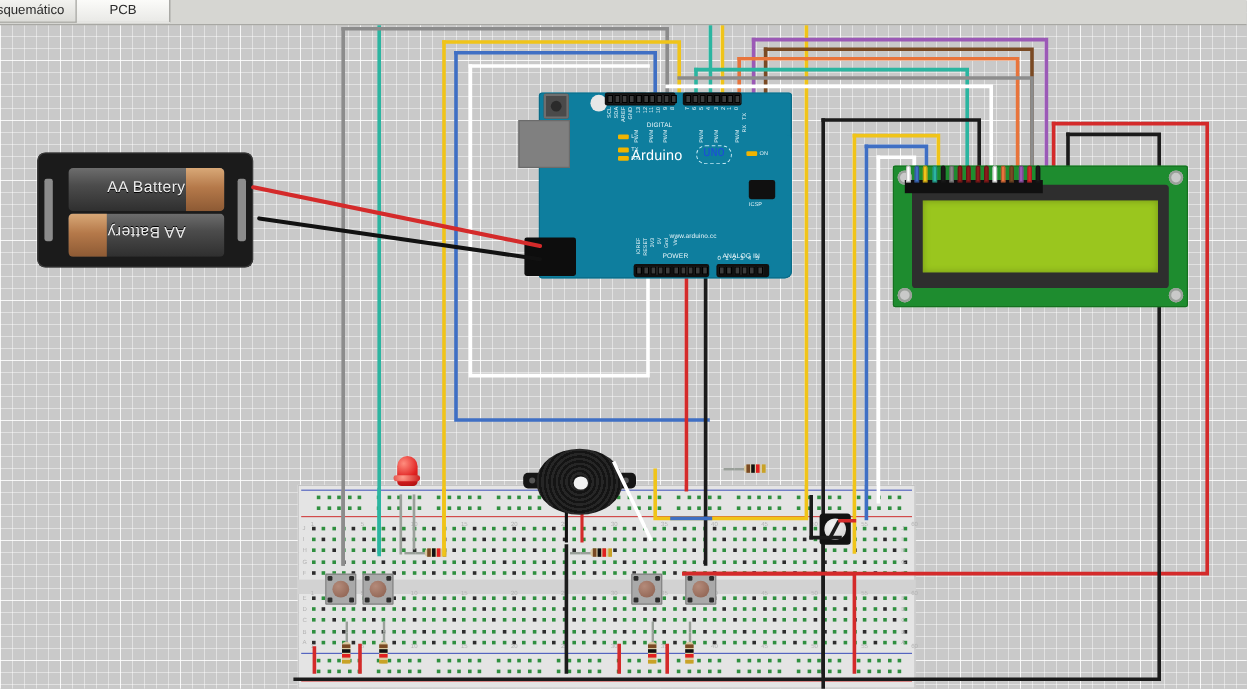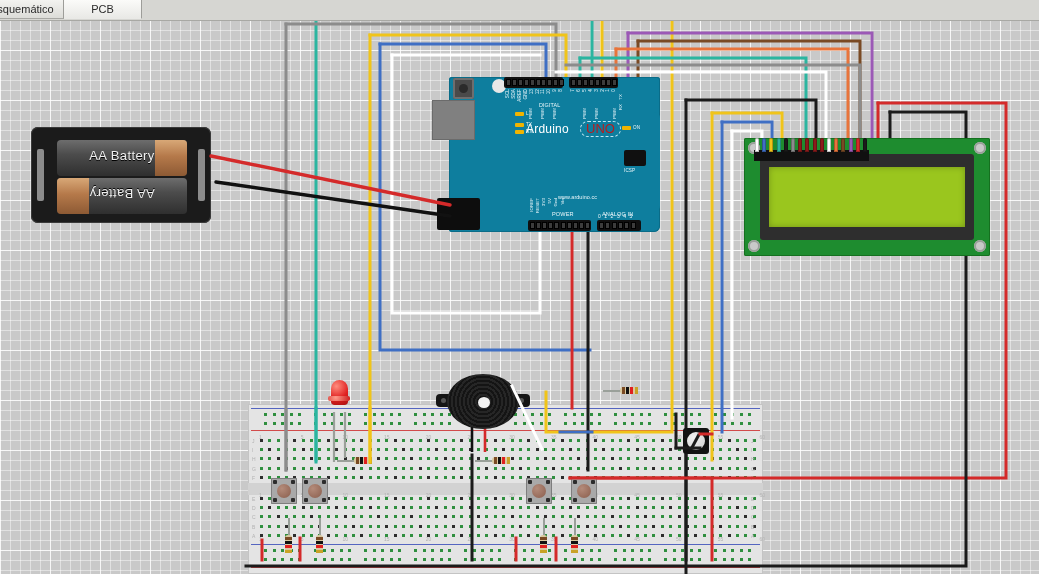--- a/index.html
+++ b/index.html
@@ -63,22 +63,22 @@
   .uno-board:after{content:"";position:absolute;right:-0px;top:35px;width:10px;height:100px;
      background:#0e7e9e;border-radius:0 6px 6px 0;}
   .hdr{position:absolute;background:#101010;border-radius:2px;height:11px;}
   .hdr .pin{position:absolute;top:2px;width:5px;height:7px;background:#3c3c3c;box-shadow:inset 0 0 0 1px #000;}
   .usb{position:absolute;left:0px;top:30px;width:43px;height:40px;background:#808080;
      box-shadow:inset 0 0 0 1px #6b6b6b;}
   .jack{position:absolute;left:5px;top:128px;width:43px;height:32px;background:#0d0d0d;border-radius:2px;}
   .uno-txt{position:absolute;color:#e9f6fa;font-size:4.6px;letter-spacing:.1px;white-space:nowrap;}
   .uno-vert{writing-mode:vertical-rl;transform:rotate(180deg);}
   .brand{position:absolute;color:#fff;font-size:12px;letter-spacing:.2px;}
-  .unobox{position:absolute;border:1px dashed #bfe6f2;border-radius:9px;color:#b91c1c;
-     font-size:13px;padding:0 5px;line-height:14px;}
+  .unobox{position:absolute;border:1px dashed #bfe6f2;border-radius:9px;color:#1d4ed8;
+     font-size:10px;padding:0 5px;line-height:14px;font-family:Liberation Mono, monospace;}
   .led-s{position:absolute;width:9px;height:4px;background:#f0b400;border-radius:1px;}
   .sw-btn{position:absolute;left:21px;top:8px;width:21px;height:21px;background:#4a4a4a;border-radius:2px;
      box-shadow:inset 0 0 0 2px #6e6e6e;}
   .sw-btn:after{content:"";position:absolute;left:6px;top:6px;width:9px;height:9px;background:#2b2b2b;border-radius:50%;}
   .ic-white{position:absolute;left:60px;top:9px;width:14px;height:14px;background:#e7e7e7;border-radius:50%;}
   .icsp{position:absolute;background:#101010;border-radius:2px;}
   
   #lcd{left:744px;top:138px;width:246px;height:118px;z-index:30;}
   .lcd-pcb{position:absolute;inset:0;background:#1e8c2f;border-radius:2px;box-shadow:inset 0 0 0 1px #15701f;}
   .lcd-bez{position:absolute;left:16px;top:16px;right:16px;bottom:16px;background:#2e2e2e;border-radius:3px;}

